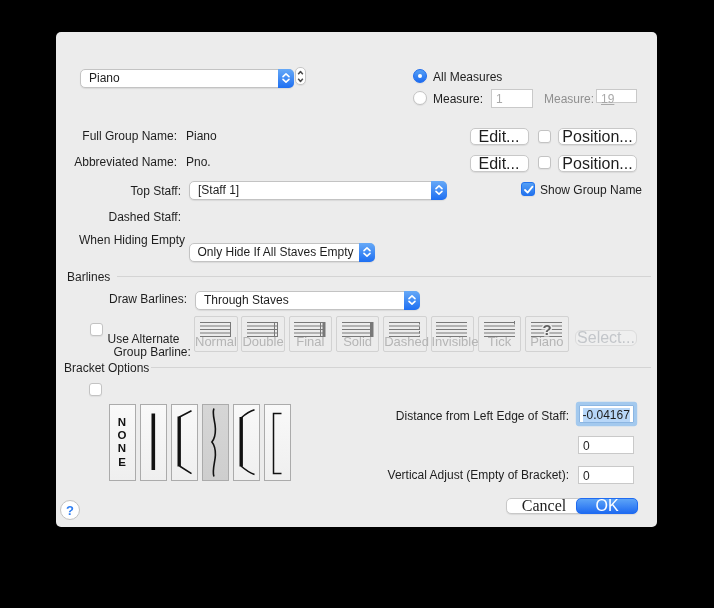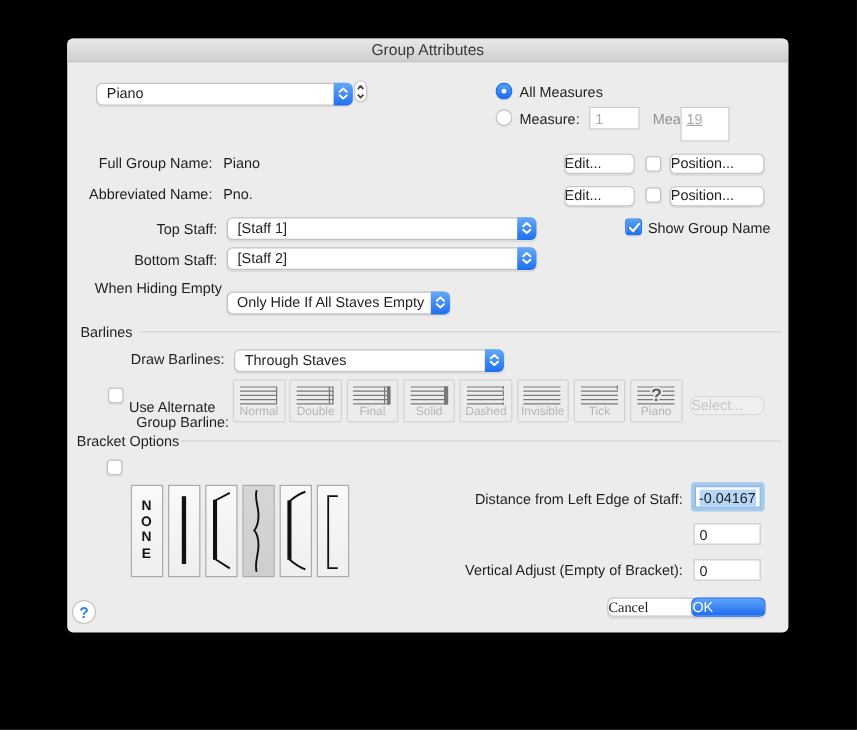--- a/index.html
+++ b/index.html
@@ -30,21 +30,21 @@
 .popup .cap {
   position:absolute; right:-1px; top:-1px; bottom:-1px; width:16px;
   border-radius:0 5px 5px 0;
   background:linear-gradient(#66a9f7,#1e6ff2);
 }
 .popup .cap svg { position:absolute; left:3px; top:50%; margin-top:-6px; }
 .btn {
   position:absolute; background:#fff;
   border:1px solid #c8c8c8; border-radius:5px;
   box-shadow:0 1px 1px rgba(0,0,0,.08);
-  text-align:left; font-size:12px; color:#1e1e1e;
+  text-align:center; font-size:16px; color:#1e1e1e;
 }
 .cb {
   position:absolute; width:14px; height:14px; background:#fff;
   border:1px solid #c3c3c3; border-radius:3px;
   box-shadow:0 1px 1px rgba(0,0,0,.06);
 }
 .cb.on { background:linear-gradient(#55a0f5,#2272ee); border-color:#2272ee; }
 .cb.on svg { position:absolute; left:1px; top:2px; }
 .radio {
   position:absolute; width:14px; height:14px; background:#fff;
@@ -60,60 +60,59 @@
   position:absolute; background:#fff; border:1px solid #c9c9c9;
   font-size:12px; padding:2px 0 0 4px; color:#a9a9a9;
 }
 .sep { position:absolute; height:1px; background:#d4d4d4; }
 .blbtn {
   position:absolute; top:284px; width:43.5px; height:36px;
   background:#ececec; border:1px solid #d2d2d2; border-radius:2px;
 }
 .blbtn .cap2 {
   position:absolute; left:0; right:0; bottom:2px;
-  text-align:center; font-size:10px; color:#b5b5b5;
+  text-align:center; font-size:13px; color:#b5b5b5;
 }
 .blbtn svg { position:absolute; left:50%; top:4px; transform:translateX(-50%); }
 .brbtn {
   position:absolute; top:372px; width:27px; height:77px;
   background:linear-gradient(#f9f9f9,#efefef);
   border:1px solid #ababab;
 }
 .brbtn.sel { background:linear-gradient(#d6d6d6,#cecece); }
 .stepper {
   position:absolute; width:10.5px; height:18.5px; background:#fff;
   border:1px solid #c6c6c6; border-radius:5px;
   box-shadow:0 1px 1px rgba(0,0,0,.06);
 }
 </style>
 </head>
 <body>
 <div id="win">
-  <div id="titlebar">Group Attributes</div>
 
   <div class="popup" style="left:24px; top:37px; width:213.5px; height:18.5px;">Piano<span class="cap">
         <svg width="10" height="12" viewBox="0 0 10 12">
           <path d="M2 4.6 L5 1.8 L8 4.6" fill="none" stroke="#fff" stroke-width="1.6" stroke-linecap="round" stroke-linejoin="round"></path>
           <path d="M2 7.4 L5 10.2 L8 7.4" fill="none" stroke="#fff" stroke-width="1.6" stroke-linecap="round" stroke-linejoin="round"></path>
         </svg>
       </span></div>
   <div class="stepper" style="left:239px; top:34.5px;">
     <svg width="9" height="17" viewBox="0 0 9 17" style="position:absolute;left:0;top:0;">
         <path d="M2.2 6.2 L4.5 3.6 L6.8 6.2" fill="none" stroke="#4a4a4a" stroke-width="1.5" stroke-linejoin="round"></path>
         <path d="M2.2 10.8 L4.5 13.4 L6.8 10.8" fill="none" stroke="#4a4a4a" stroke-width="1.5" stroke-linejoin="round"></path>
       </svg>
   </div>
 
   <div class="radio on" style="left:357px; top:37px;"></div>
   <div class="label" style="left:377px; top:38px;">All Measures</div>
   <div class="radio" style="left:357px; top:59px;"></div>
   <div class="label" style="left:377px; top:60px;">Measure:</div>
   <div class="field" style="left:435px; top:57px; width:42px; height:19px;">1</div>
   <div class="label" style="left:488px; top:60px; color:#8f8f8f;">Measure:</div>
-  <div class="field" style="left:511px; top:57px; width:41px; height:29px;text-decoration:underline;">19</div>
+  <div class="field" style="left:540px; top:57px; width:41px; height:14px;text-decoration:underline;">19</div>
 
   <div class="rlabel" style="right:480px; top:97px;">Full Group Name:</div>
   <div class="label" style="left:130px; top:97px;">Piano</div>
   <div class="btn" style="left:413.5px; top:95.5px; width:59px; height:17px; line-height:15px;">Edit...</div>
   <div class="cb" style="left:482px; top:97.5px; width:13px; height:13px;"></div>
   <div class="btn" style="left:502px; top:95.5px; width:79px; height:17px; line-height:15px;">Position...</div>
 
   <div class="rlabel" style="right:480px; top:123px;">Abbreviated Name:</div>
   <div class="label" style="left:130px; top:123px;">Pno.</div>
   <div class="btn" style="left:413.5px; top:122.5px; width:59px; height:17px; line-height:15px;">Edit...</div>
@@ -127,27 +126,21 @@
           <path d="M2 7.4 L5 10.2 L8 7.4" fill="none" stroke="#fff" stroke-width="1.6" stroke-linecap="round" stroke-linejoin="round"></path>
         </svg>
       </span></div>
   <div class="cb on" style="left:465px; top:150px;">
       <svg width="12" height="10" viewBox="0 0 12 10">
         <path d="M2 5 L4.6 7.6 L9.5 1.6" fill="none" stroke="#fff" stroke-width="1.8" stroke-linecap="round" stroke-linejoin="round"></path>
       </svg>
     </div>
   <div class="label" style="left:484px; top:151px;">Show Group Name</div>
 
-  <div class="rlabel" style="right:476px; top:178px;">Bottom Staff:</div>
-  <div class="popup" style="left:133px; top:174px; width:258px; height:18.5px;">[Staff 2]<span class="cap">
-        <svg width="10" height="12" viewBox="0 0 10 12">
-          <path d="M2 4.6 L5 1.8 L8 4.6" fill="none" stroke="#fff" stroke-width="1.6" stroke-linecap="round" stroke-linejoin="round"></path>
-          <path d="M2 7.4 L5 10.2 L8 7.4" fill="none" stroke="#fff" stroke-width="1.6" stroke-linecap="round" stroke-linejoin="round"></path>
-        </svg>
-      </span></div>
+  <div class="rlabel" style="right:476px; top:178px;">Dashed Staff:</div>
 
   <div class="label" style="left:23px; top:201px;">When Hiding Empty</div>
   <div class="popup" style="left:132.5px; top:211px; width:186.5px; height:18.5px;">Only Hide If All Staves Empty<span class="cap">
         <svg width="10" height="12" viewBox="0 0 10 12">
           <path d="M2 4.6 L5 1.8 L8 4.6" fill="none" stroke="#fff" stroke-width="1.6" stroke-linecap="round" stroke-linejoin="round"></path>
           <path d="M2 7.4 L5 10.2 L8 7.4" fill="none" stroke="#fff" stroke-width="1.6" stroke-linecap="round" stroke-linejoin="round"></path>
         </svg>
       </span></div>
 
   <div class="label" style="left:11px; top:238px;">Barlines</div>

